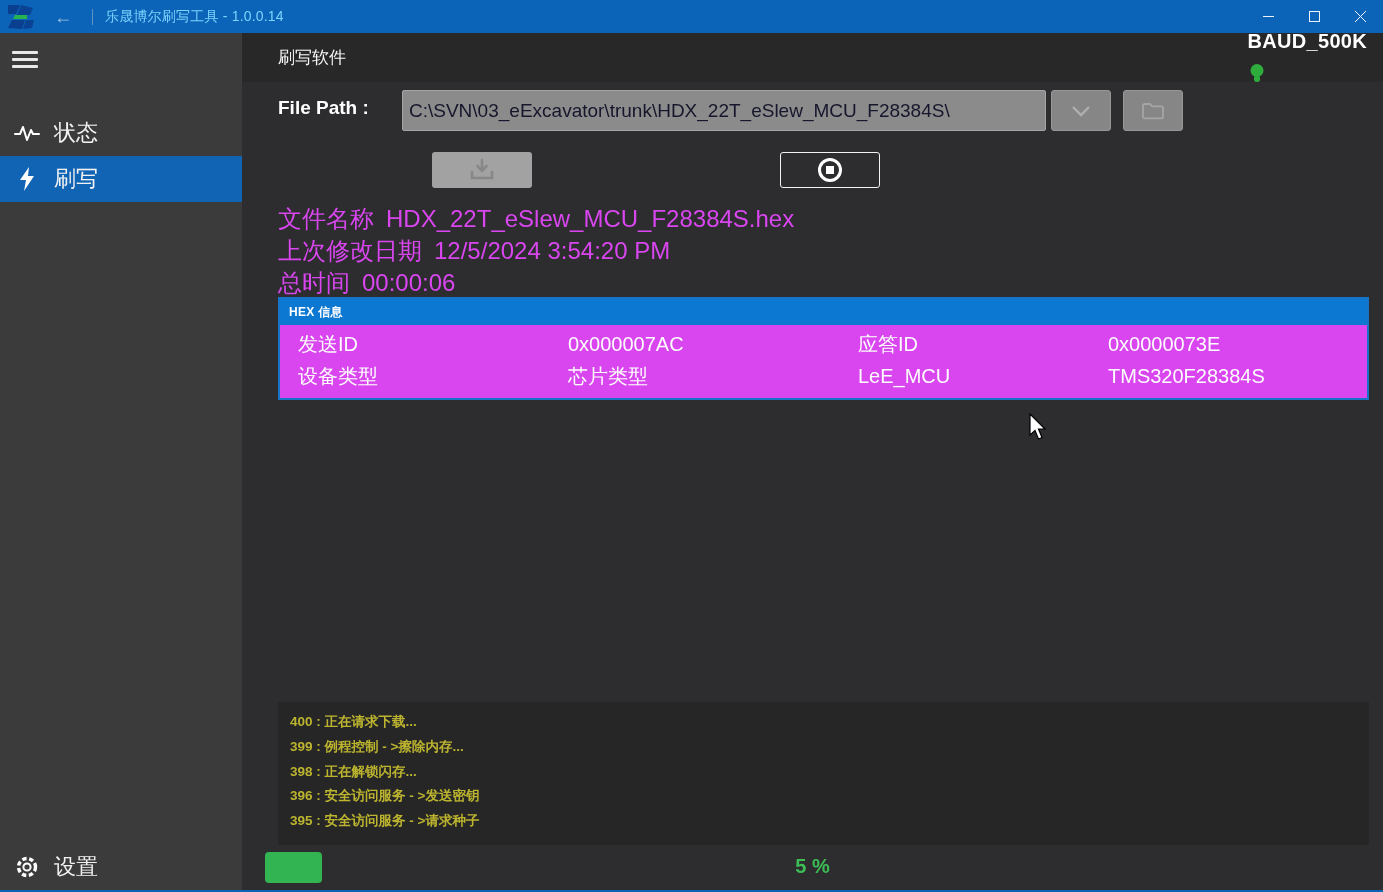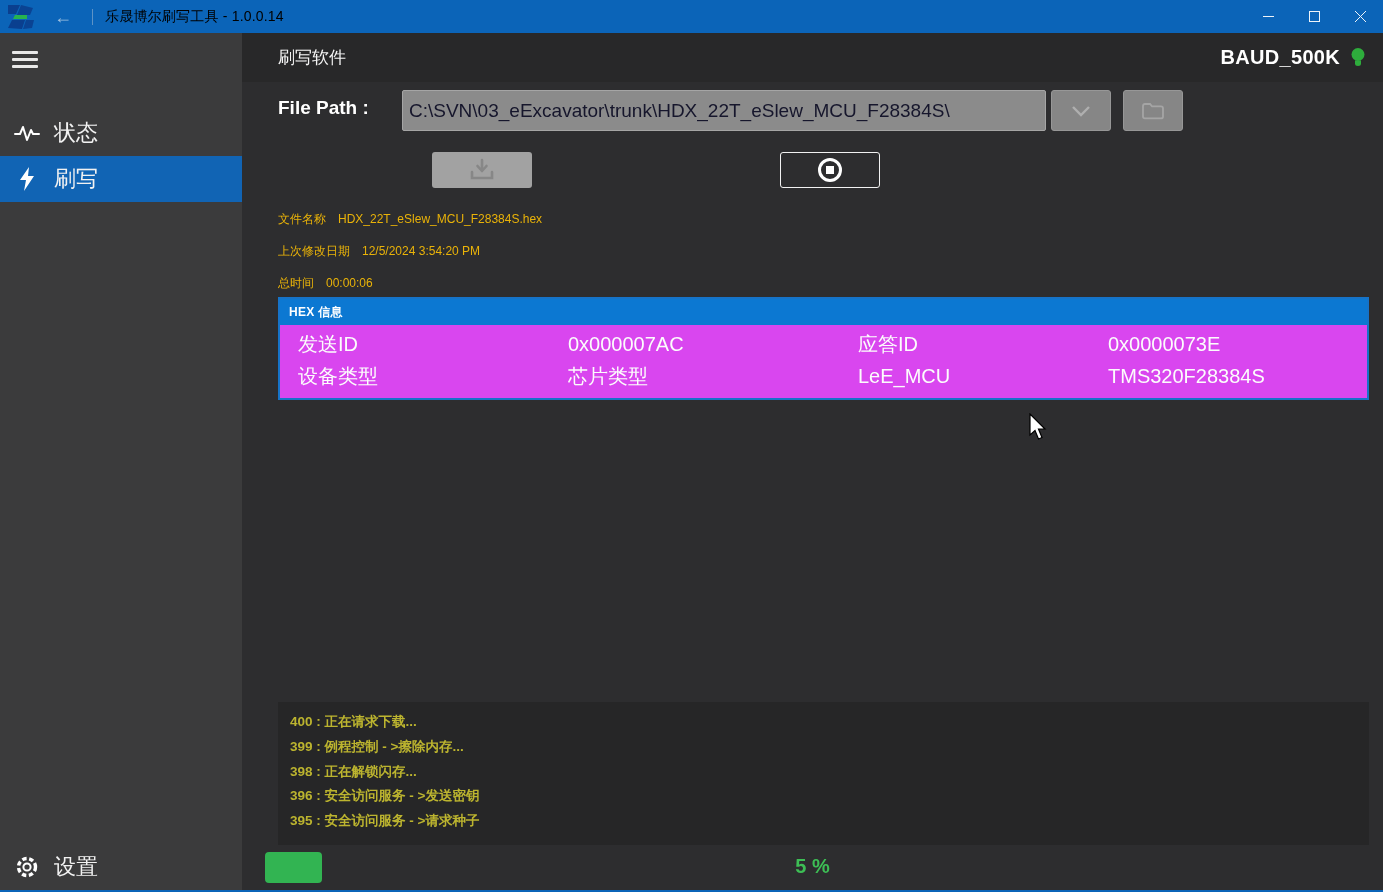--- a/index.html
+++ b/index.html
@@ -9,39 +9,39 @@
     background:#2D2D2F; color:#fff; position:relative;
   }
   
   .titlebar {
     height:33px; background:#0B64B8; display:flex; align-items:center;
     position:relative; z-index:5;
   }
   .logo { width:30px; height:26px; margin-left:6px; flex:0 0 auto; }
   .back-btn { margin-left:18px; color:#9FC0DF; font-size:18px; line-height:1; cursor:default; }
   .tb-divider { width:1px; height:16px; background:#5E93C6; margin:0 12px 0 20px; }
-  .tb-title { color:#000000; font-size:14px; letter-spacing:.2px; }
+  .tb-title { color:#7dd3fc; font-size:14px; letter-spacing:.2px; }
   .tb-controls { margin-left:auto; display:flex; height:100%; }
   .tb-btn { width:46px; height:100%; display:flex; align-items:center; justify-content:center;
     color:#EDF3F9; font-size:13px; }
   
   .app { display:flex; height:857px; }
   .sidebar { width:242px; background:#3B3B3C; display:flex; flex-direction:column; position:relative; }
   .hamburger { padding:14px 12px 10px 12px; cursor:pointer; }
   .hamburger span { display:block; width:26px; height:3px; background:#E8E8E8; margin:4px 0; border-radius:1px; }
   .nav { margin-top:28px; }
   .nav-item { display:flex; align-items:center; height:46px; padding-left:14px; cursor:pointer;
     color:#F2F2F2; font-size:22px; }
   .nav-item .nav-icon { width:26px; height:26px; margin-right:14px; display:flex; align-items:center; justify-content:center; }
   .nav-item.selected { background:#1164B4; }
   .sidebar-bottom { margin-top:auto; }
   .main { flex:1; position:relative; background:#2D2D2F; }
   .main-header { height:49px; background:#282829; display:flex; align-items:center; padding:0 16px 0 36px; }
   .main-title { font-size:17px; color:#F5F5F5; }
-  .baud-wrap { margin-left:auto; display:flex; align-items:center; gap:9px; }
+  .baud-wrap { margin-left:auto; display:flex; align-items:flex-start; gap:9px;flex-direction:column; }
   .baud-label { font-size:20px; font-weight:bold; color:#FFF; letter-spacing:.3px; }
   
   .filepath-row { position:absolute; left:0; top:57px; width:100%; height:41px; }
   .fp-label { position:absolute; left:36px; top:7px; font-size:19px; font-weight:bold; color:#FFF; }
   .fp-input {
     position:absolute; left:160px; top:0; width:644px; height:41px;
     background:#8B8B8B; border:1px solid #A5A5A5; border-radius:2px;
     font-family:"Liberation Sans","DejaVu Sans",sans-serif;
     font-size:19px; color:#16162C; padding:0 6px; outline:none;
   }
@@ -57,21 +57,21 @@
     position:absolute; left:190px; top:119px; width:100px; height:36px;
     background:#A2A2A2; border:none; border-radius:3px;
     display:flex; align-items:center; justify-content:center;
   }
   .btn-stop {
     position:absolute; left:538px; top:119px; width:100px; height:36px;
     background:transparent; border:1px solid #F2F2F2; border-radius:3px;
     display:flex; align-items:center; justify-content:center; cursor:pointer;
   }
   
-  .file-info { position:absolute; left:36px; top:170px; font-size:12px; color:#eab308; }
+  .file-info { position:absolute; left:36px; top:170px; font-size:24px; color:#d946ef; }
   .file-info .row { line-height:32px; white-space:nowrap; }
   .file-info .lbl { margin-right:12px; }
   
   .hex-panel { position:absolute; left:36px; top:264px; width:1091px;
     border:2px solid #1673C8; background:#d946ef; }
   .hex-header { background:#0C78D2; height:26px; display:flex; align-items:center;
     padding-left:9px; font-size:12px; font-weight:bold; color:#FFF; letter-spacing:.3px; }
   .hex-body { padding:3px 0 6px 0; }
   .hex-row { display:grid; grid-template-columns:270px 290px 250px 1fr; padding-left:18px;
     font-size:20px; line-height:32px; color:#FCFCFC; }

